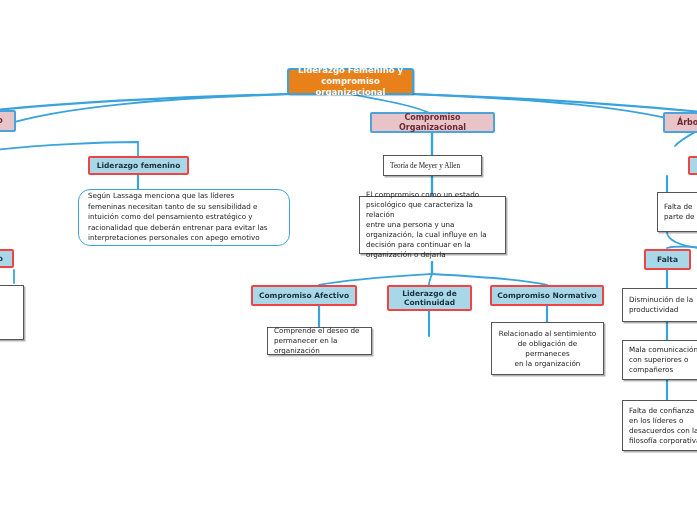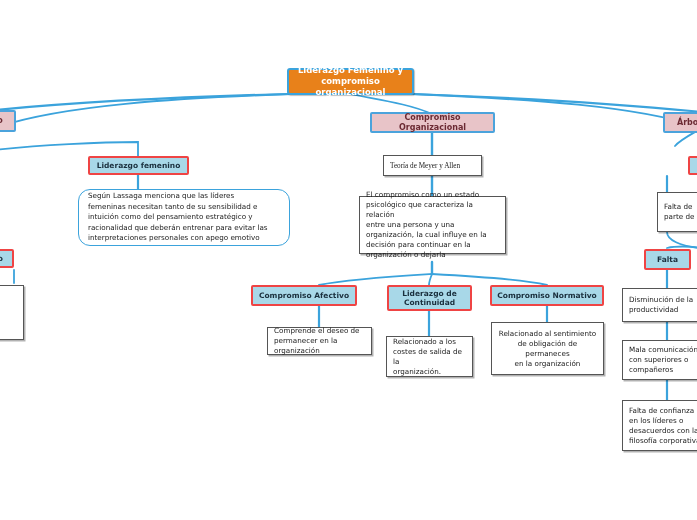--- a/index.html
+++ b/index.html
@@ -219,25 +219,20 @@
   <div class="node level2" style="left:490px; top:285px; width:114px; height:21px;">
     <span class="txt">Compromiso Normativo</span>
   </div>
 
   <div class="node plain" style="left:267px; top:327px; width:105px; height:28px;">
     <span class="txt">Comprende el deseo de
 permanecer en la
 organización</span>
   </div>
 
-  <div class="node plain" style="left:386px; top:336px; width:87px; height:41px;">
-    <span class="txt">Relacionado a los
-costes de salida de la
-organización.</span>
-  </div>
 
   <div class="node plain" style="left:491px; top:322px; width:113px; height:53px;text-align:center;">
     <span class="txt">Relacionado al sentimiento
 de obligación de permaneces
 en la organización</span>
   </div>
 
   <div class="node level2" style="left:688px; top:156px; width:32px; height:19px;">
     <span class="txt">P</span>
   </div>

